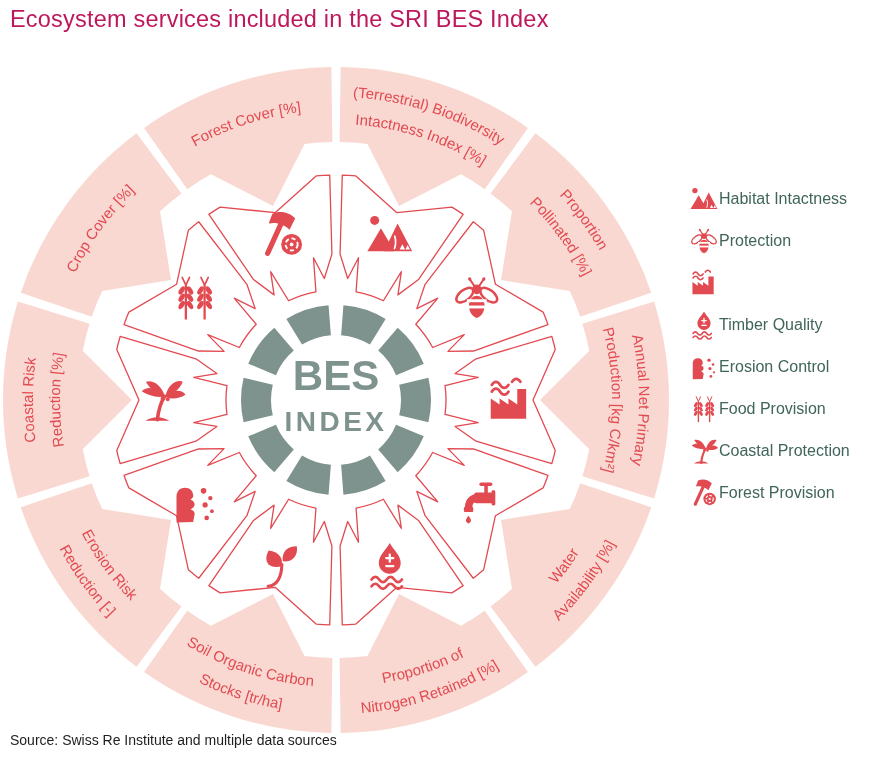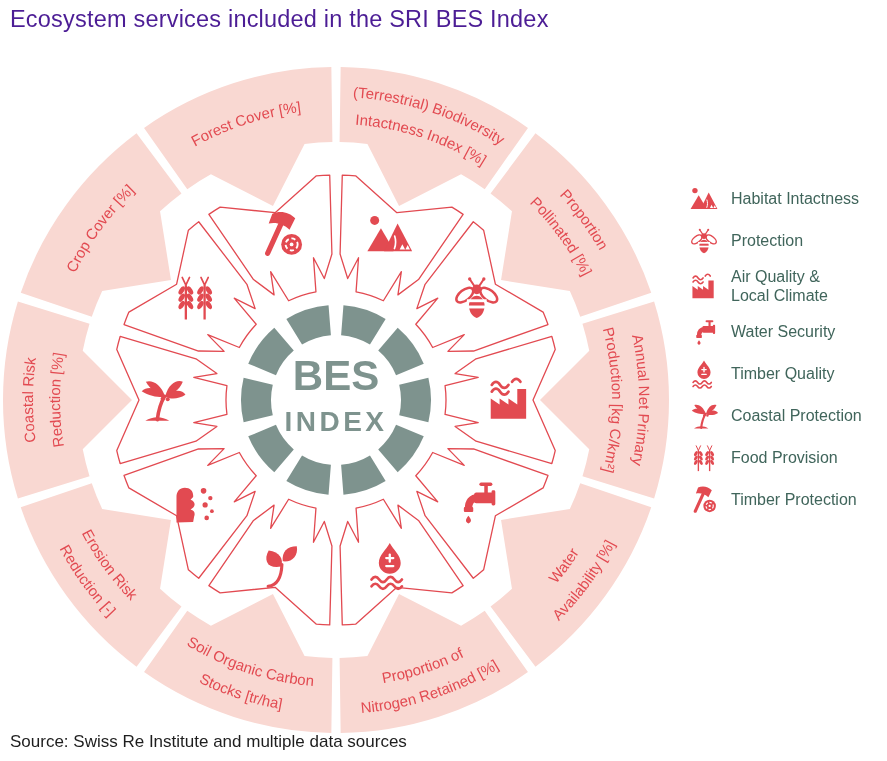--- a/index.html
+++ b/index.html
@@ -1,24 +1,24 @@
 <!DOCTYPE html>
 <html><head>
 <meta charset="utf-8">
 <style>
   *{margin:0;padding:0;box-sizing:border-box}
   html,body{width:887px;height:761px}
   body{background:#fff;font-family:"Liberation Sans",sans-serif;position:relative;overflow:hidden}
-  .page-title{position:absolute;left:10px;top:6px;font-size:23.5px;font-weight:400;color:#4c1d95;letter-spacing:.2px}
+  .page-title{position:absolute;left:10px;top:6px;font-size:23.5px;font-weight:400;color:#be185d;letter-spacing:.2px}
   .wheel-wrap{position:absolute;left:0;top:62px;width:672px;height:676px}
   svg text{font-family:"Liberation Sans",sans-serif}
   .legend{position:absolute;left:689px;top:184px;display:flex;flex-direction:column;gap:12px;width:196px}
-  .legend-item{display:flex;align-items:center;gap:12px}
+  .legend-item{display:flex;align-items:center;}
   .legend-label{font-size:16px;color:#40655b;line-height:1.17}
-  .source-line{position:absolute;left:10px;top:732px;font-size:17px;color:#1e1e1e}
+  .source-line{position:absolute;left:10px;top:732px;font-size:14px;color:#1e1e1e}
 </style>
 </head>
 <body>
 
 <div class="page-title">Ecosystem services included in the SRI BES Index</div>
 
 <div class="wheel-wrap">
   <svg id="wheel" width="672" height="676" viewBox="0 0 672 676" xmlns="http://www.w3.org/2000/svg">
     <defs id="wheel-defs">
 
@@ -194,47 +194,46 @@
     <div class="legend-item">
       <svg width="30" height="30" viewBox="0 0 48 48">
         <use href="#icon-pollination"></use>
       </svg>
       <div class="legend-label">Protection</div>
     </div>
     <div class="legend-item">
       <svg width="30" height="30" viewBox="0 0 48 48">
         <use href="#icon-air-quality"></use>
       </svg>
-      <div class="legend-label">Air Quality &amp;<br>Local Climate</div>
-    </div>
-    <div class="legend-item">
-      <svg width="30" height="30" viewBox="0 0 48 48">
-        <use href="#icon-water-security"></use>
-      </svg>
-      <div class="legend-label">Water Security</div>
     </div>
     <div class="legend-item">
       <svg width="30" height="30" viewBox="0 0 48 48">
         <use href="#icon-water-quality"></use>
       </svg>
       <div class="legend-label">Timber Quality</div>
     </div>
     <div class="legend-item">
       <svg width="30" height="30" viewBox="0 0 48 48">
+        <use href="#icon-erosion-control"></use>
+      </svg>
+      <div class="legend-label">Erosion Control</div>
+    </div>
+    <div class="legend-item">
+      <svg width="30" height="30" viewBox="0 0 48 48">
+        <use href="#icon-food-provision"></use>
+      </svg>
+      <div class="legend-label">Food Provision</div>
+    </div>
+    <div class="legend-item">
+      <svg width="30" height="30" viewBox="0 0 48 48">
         <use href="#icon-coastal-protection"></use>
       </svg>
       <div class="legend-label">Coastal Protection</div>
     </div>
     <div class="legend-item">
       <svg width="30" height="30" viewBox="0 0 48 48">
-        <use href="#icon-food-provision"></use>
-      </svg>
-      <div class="legend-label">Food Provision</div>
-    </div>
-    <div class="legend-item">
-      <svg width="30" height="30" viewBox="0 0 48 48">
         <use href="#icon-timber-provision"></use>
       </svg>
-      <div class="legend-label">Timber Protection</div>
+      <div class="legend-label">Forest Provision</div>
     </div>
   </div>
 
 <div class="source-line">Source: Swiss Re Institute and multiple data sources</div>
 
 </body></html>

